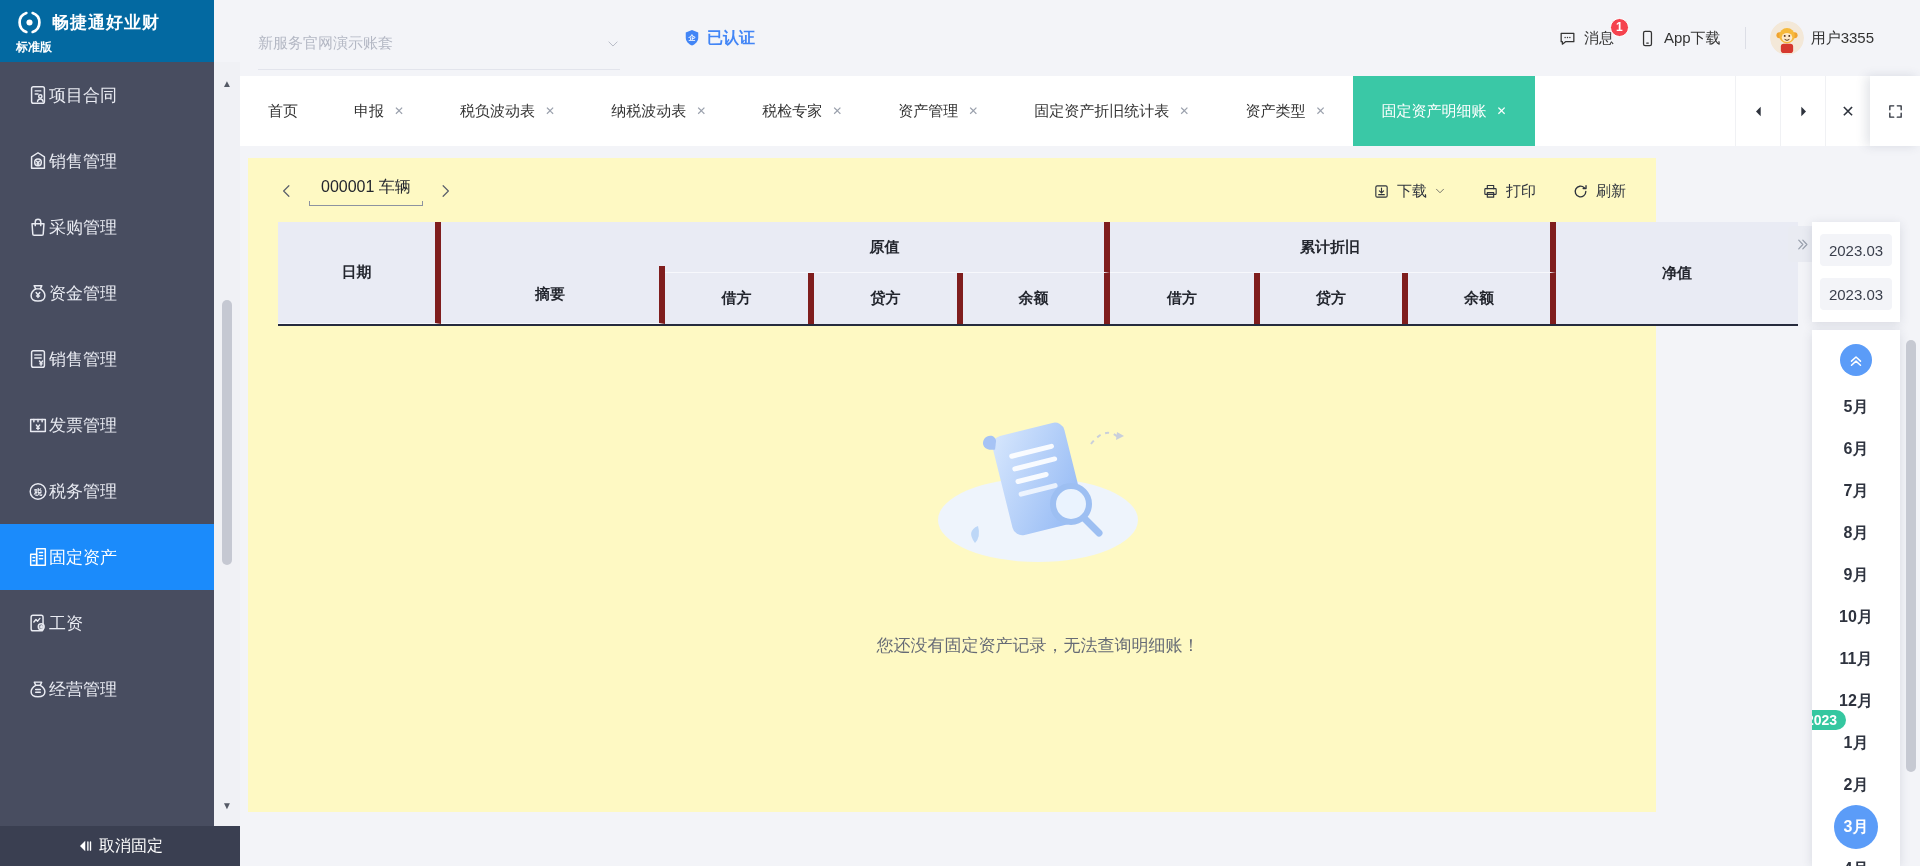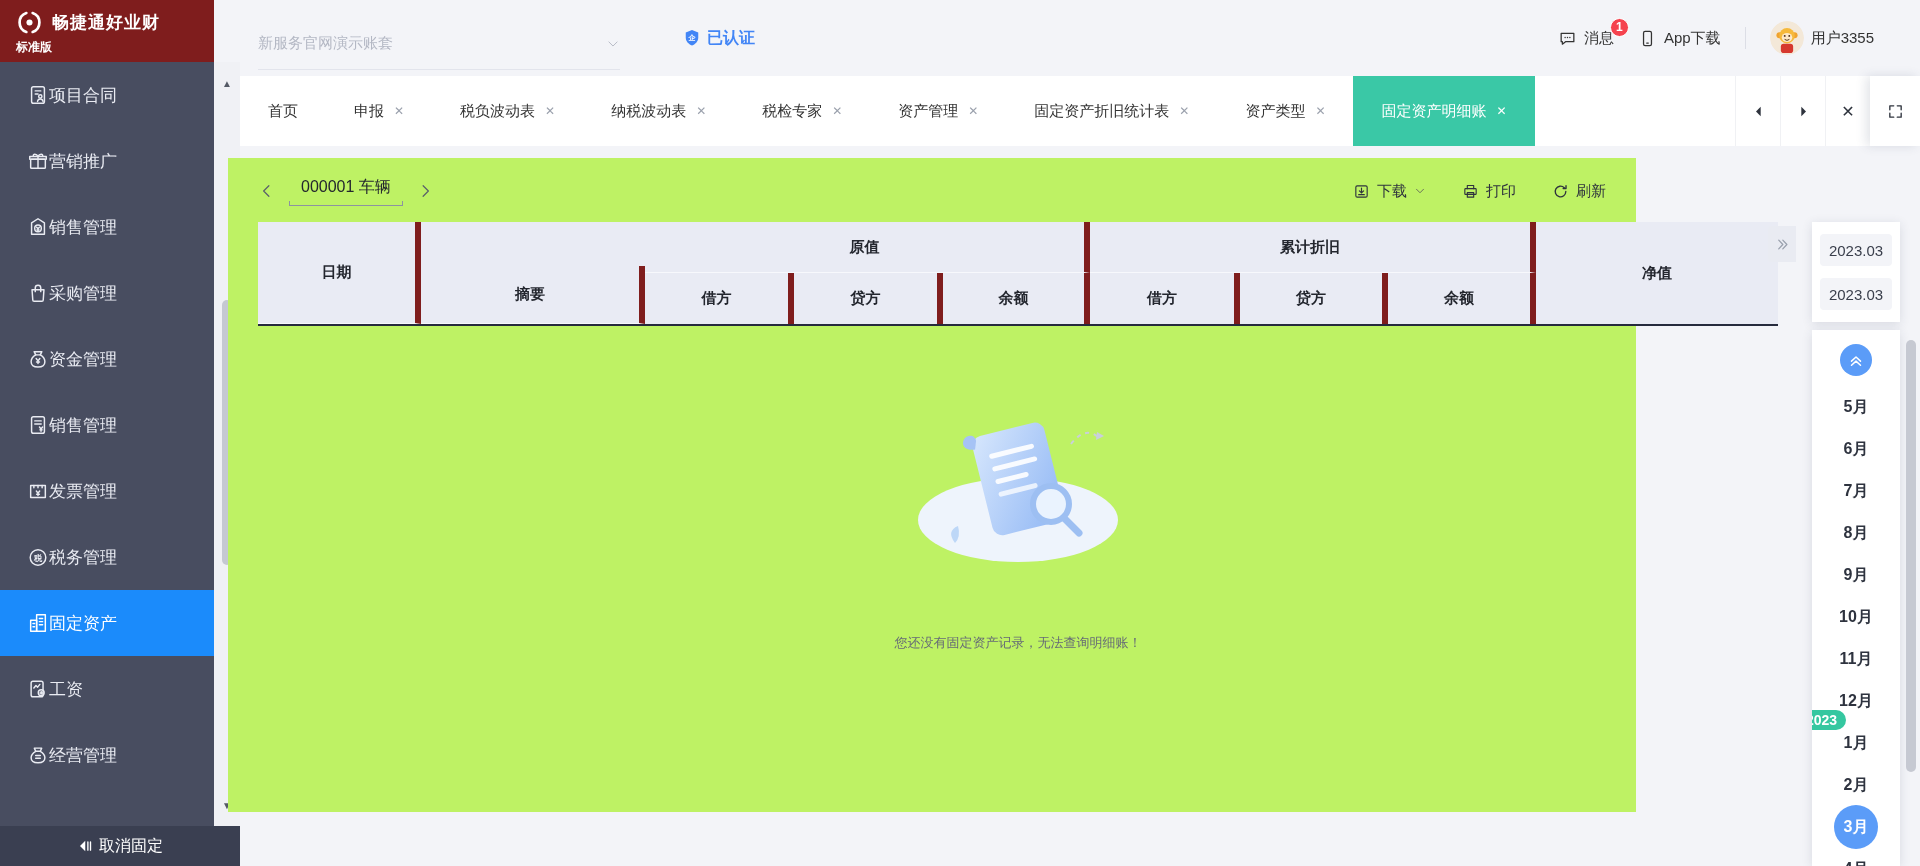--- a/index.html
+++ b/index.html
@@ -2,21 +2,21 @@
 <html><head>
 <meta charset="utf-8">
 <style>
   * { box-sizing: border-box; margin: 0; padding: 0; }
   html,body { width:1920px; height:866px; overflow:hidden; }
   body { font-family: "Liberation Sans", sans-serif; color:#333; }
   #app { position:relative; width:1920px; height:866px; background:#f3f4f8; overflow:hidden; }
 
   
   .sidebar { position:absolute; left:0; top:0; width:214px; height:866px; background:#484d60; }
-  .logo-block { height:62px; background:#7f1d1d; padding:9px 0 0 16px; }
+  .logo-block { height:62px; background:#0369a1; padding:9px 0 0 16px; }
   .logo-row { display:flex; align-items:center; gap:9px; }
   .logo-mark { width:27px; height:27px; color:#fff; flex:0 0 auto; }
   .logo-title { color:#fff; font-size:17px; font-weight:bold; letter-spacing:1px; }
   .logo-sub { color:#fff; font-size:12px; font-weight:bold; margin-top:3px; }
   .side-menu { position:absolute; top:62px; bottom:40px; left:0; right:0; overflow:hidden; }
   .side-item { height:66px; display:flex; align-items:center; gap:0; padding-left:27px; color:#e9ebf2; font-size:17px; cursor:pointer; }
   .side-item.active { background:#1b8bfb; color:#fff; }
   .side-icon { width:22px; height:22px; display:flex; flex:0 0 auto; }
   .pin-bar { position:absolute; left:0; top:826px; width:240px; height:40px; background:#3a3f51; color:#fff; display:flex; align-items:center; justify-content:center; gap:4px; font-size:16px; cursor:pointer; z-index:5; }
   .pin-icon { width:18px; height:18px; display:flex; }
@@ -49,21 +49,21 @@
   .tab.active { background:#3ac8a6; color:#fff; }
   .tab-close { font-size:12px; color:#9aa0ac; }
   .tab.active .tab-close { color:#fff; }
   .tab-ctrl { width:45px; flex:0 0 auto; border-left:1px solid #f0f1f4; display:flex; align-items:center; justify-content:center; color:#2e333d; cursor:pointer; }
   .tab-ctrl .ctl-ic { width:15px; height:15px; display:flex; }
   .tab-ctrl.close-all { font-size:16px; }
   .fullscreen-box { width:50px; flex:0 0 auto; background:#fff; box-shadow:-4px 0 10px rgba(60,70,100,.14); display:flex; align-items:center; justify-content:center; cursor:pointer; }
   .fullscreen-box .ctl-ic { width:17px; height:17px; display:flex; color:#2e333d; }
 
   
-  .panel { position:absolute; left:228px; top:158px; width:1408px; height:654px; background:#bef264; }
+  .panel { position:absolute; left:248px; top:158px; width:1408px; height:654px; background:#fef9c3; }
   .panel-toolbar { position:absolute; top:10px; left:30px; right:30px; height:46px; display:flex; align-items:center; }
   .asset-nav { display:flex; align-items:center; gap:13px; }
   .nav-arrow { width:18px; height:18px; display:flex; color:#5a5f6b; cursor:pointer; }
   .asset-label-wrap { display:flex; flex-direction:column; align-items:center; cursor:pointer; }
   .asset-label { font-size:16px; color:#23262e; padding:0 12px; }
   .asset-underline { width:100%; height:5px; border:1px solid #8d93a0; border-top:none; margin-top:3px; }
   .toolbar-right { margin-left:auto; display:flex; align-items:center; gap:36px; font-size:15px; color:#2e333d; }
   .tbtn { display:flex; align-items:center; gap:7px; cursor:pointer; }
   .tbtn .t-ic { width:17px; height:17px; display:flex; }
   .tbtn .t-caret { width:12px; height:12px; display:flex; color:#555; }
@@ -80,21 +80,21 @@
   .c9 { grid-column:9; grid-row:1/3; }
   .s3{grid-column:3;grid-row:2} .s4{grid-column:4;grid-row:2} .s5{grid-column:5;grid-row:2}
   .s6{grid-column:6;grid-row:2} .s7{grid-column:7;grid-row:2} .s8{grid-column:8;grid-row:2}
   .dark-line { position:absolute; top:166px; left:30px; width:1520px; height:2px; background:#262b3d; }
 
   .collapse-handle { position:absolute; top:68px; left:1540px; width:28px; height:36px; background:#e9ebf2; border-radius:4px 0 0 4px; display:flex; align-items:center; justify-content:center; color:#99a0ad; cursor:pointer; z-index:3; }
   .collapse-handle .ctl-ic { width:15px; height:15px; display:flex; }
 
   
   .empty { position:absolute; top:168px; left:30px; width:1520px; bottom:0; display:flex; flex-direction:column; align-items:center; padding-top:66px; overflow:hidden; }
-  .empty-msg { font-size:13px; color:#666b76; margin-top:52px; }
+  .empty-msg { font-size:17px; color:#666b76; margin-top:52px; }
 
   
   .period-card { position:absolute; left:1812px; top:222px; width:88px; height:100px; background:#fff; box-shadow:0 2px 10px rgba(40,50,80,.13); display:flex; flex-direction:column; align-items:center; justify-content:center; gap:12px; z-index:4; }
   .period-pill { width:72px; height:32px; background:#f3f4f8; border-radius:4px; display:flex; align-items:center; justify-content:center; font-size:15px; color:#3a3f4c; cursor:pointer; }
   .month-strip { position:absolute; left:1812px; top:330px; width:88px; height:536px; background:#fff; box-shadow:0 2px 10px rgba(40,50,80,.13); display:flex; flex-direction:column; align-items:center; padding-top:14px; overflow:hidden; z-index:4; }
   .jump-top { width:32px; height:32px; border-radius:50%; background:#5b9cf8; color:#fff; display:flex; align-items:center; justify-content:center; margin-bottom:10px; cursor:pointer; flex:0 0 auto; }
   .jump-top .ctl-ic { width:18px; height:18px; display:flex; }
   .month-list { position:relative; width:100%; display:flex; flex-direction:column; align-items:center; }
   .month-item { width:100%; height:42px; display:flex; align-items:center; justify-content:center; font-size:16px; font-weight:bold; color:#2e333f; cursor:pointer; flex:0 0 auto; }
   .month-item.active { width:44px; height:44px; border-radius:50%; background:#5b9cf8; color:#fff; margin:-1px 0; }
@@ -124,32 +124,20 @@
         <div class="side-item">
           <span class="side-icon">
             <svg viewBox="0 0 24 24" width="100%" height="100%" fill="none" stroke="currentColor" stroke-width="1.6" stroke-linecap="round" stroke-linejoin="round">
               <rect x="5" y="3" width="14" height="18" rx="2"></rect>
               <path d="M9 7.5h6M9 11h3"></path>
               <circle cx="14.5" cy="13.5" r="1.8"></circle>
               <path d="M11.5 19c.3-1.7 1.5-2.7 3-2.7s2.7 1 3 2.7"></path>
             </svg>
           </span>
           <span class="side-label">项目合同</span>
-        </div>
-        <div class="side-item">
-          <span class="side-icon">
-            <svg viewBox="0 0 24 24" width="100%" height="100%" fill="none" stroke="currentColor" stroke-width="1.6" stroke-linecap="round" stroke-linejoin="round">
-              <rect x="4" y="10" width="16" height="10" rx="1"></rect>
-              <rect x="3" y="7" width="18" height="3"></rect>
-              <path d="M12 7v13"></path>
-              <path d="M12 7C10.5 4 6 4 7 6.8"></path>
-              <path d="M12 7c1.5-3 6-3 5-.2"></path>
-            </svg>
-          </span>
-          <span class="side-label">营销推广</span>
         </div>
         <div class="side-item">
           <span class="side-icon">
             <svg viewBox="0 0 24 24" width="100%" height="100%" fill="none" stroke="currentColor" stroke-width="1.6" stroke-linecap="round" stroke-linejoin="round">
               <path d="M12 3l7 4.5V20H5V7.5z"></path>
               <circle cx="12" cy="13.5" r="3.6"></circle>
               <path d="M10.6 12.2l1.4 1.8 1.4-1.8M12 14v2.2M10.8 15.2h2.4"></path>
             </svg>
           </span>
           <span class="side-label">销售管理</span>

